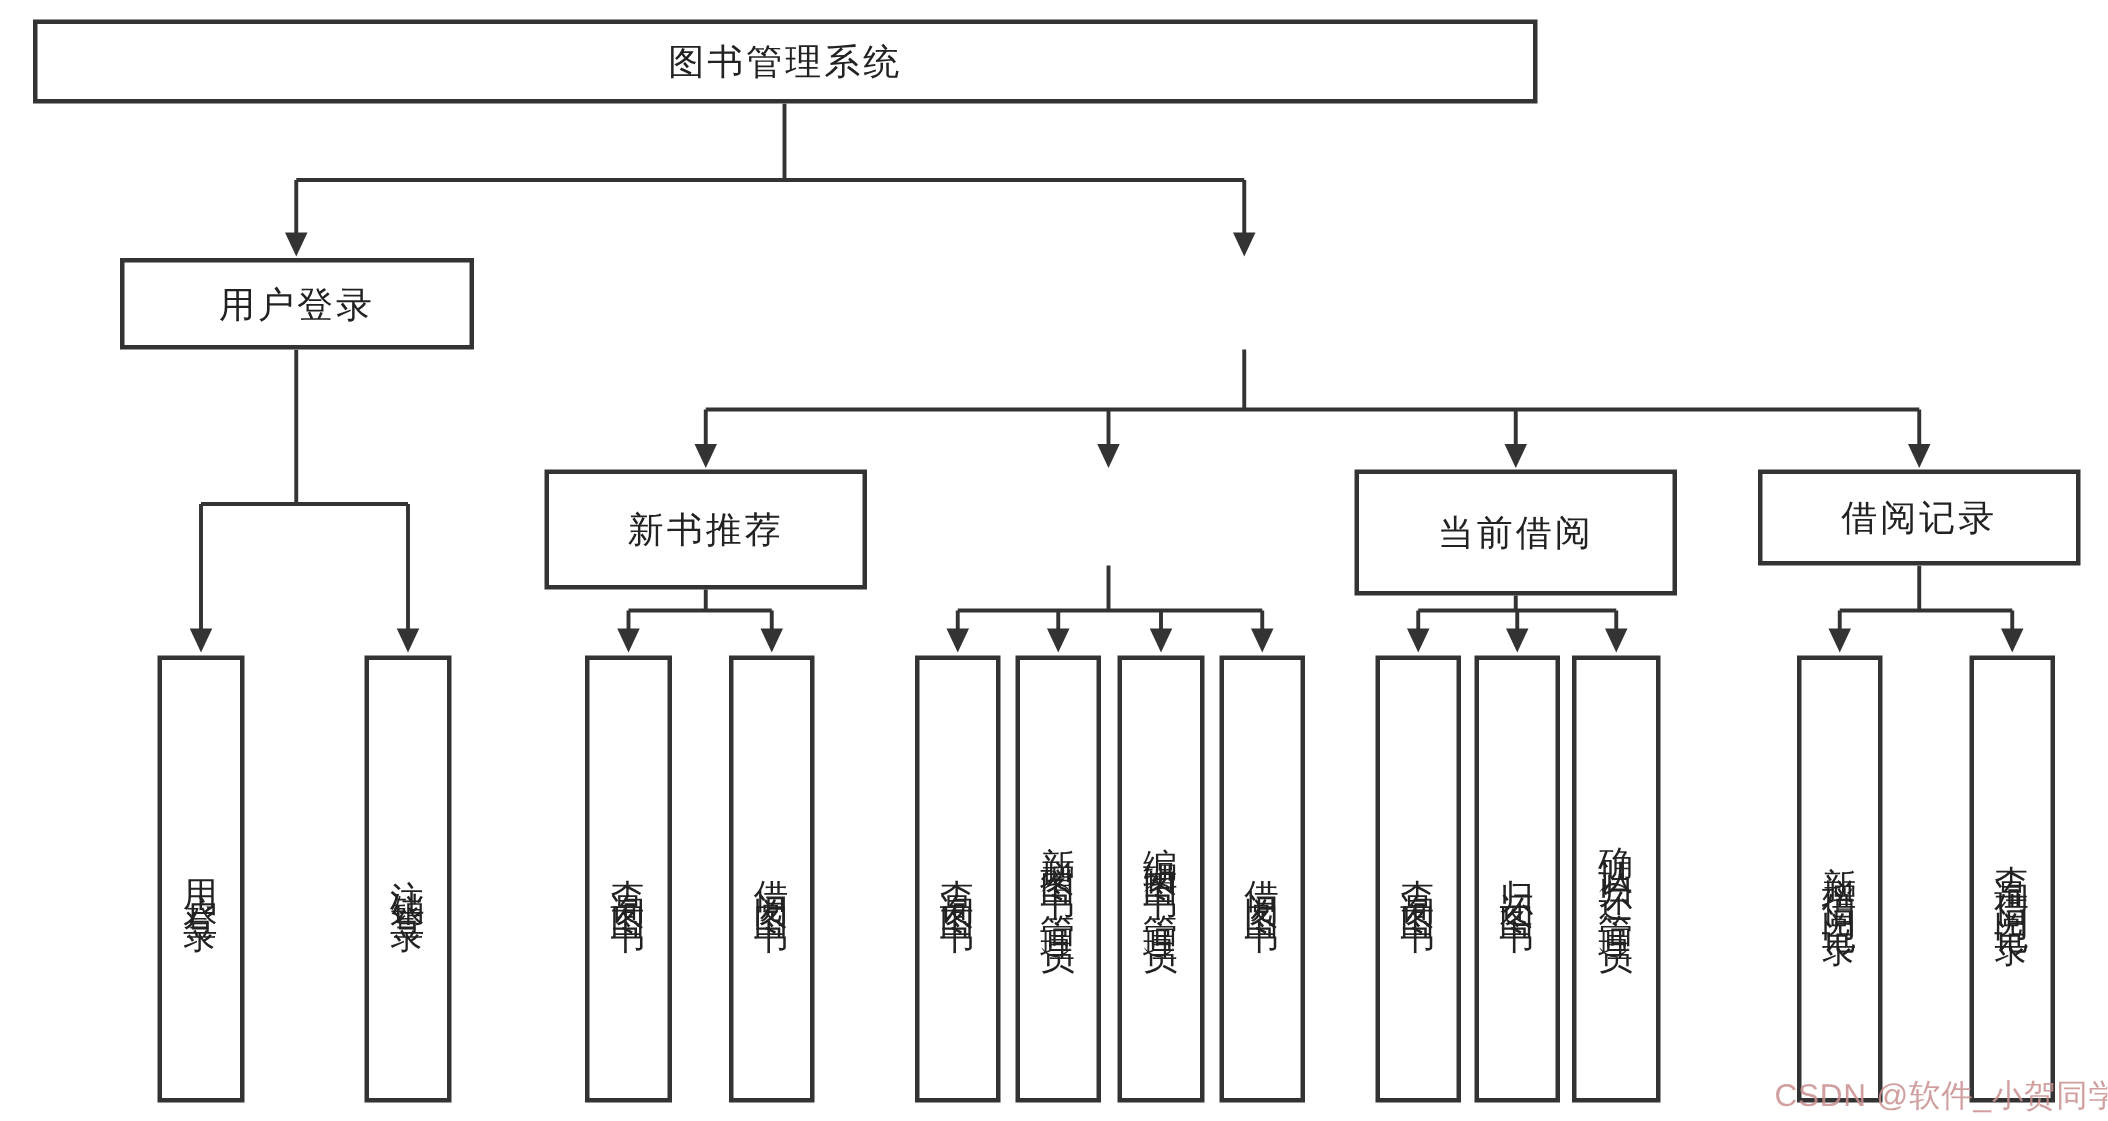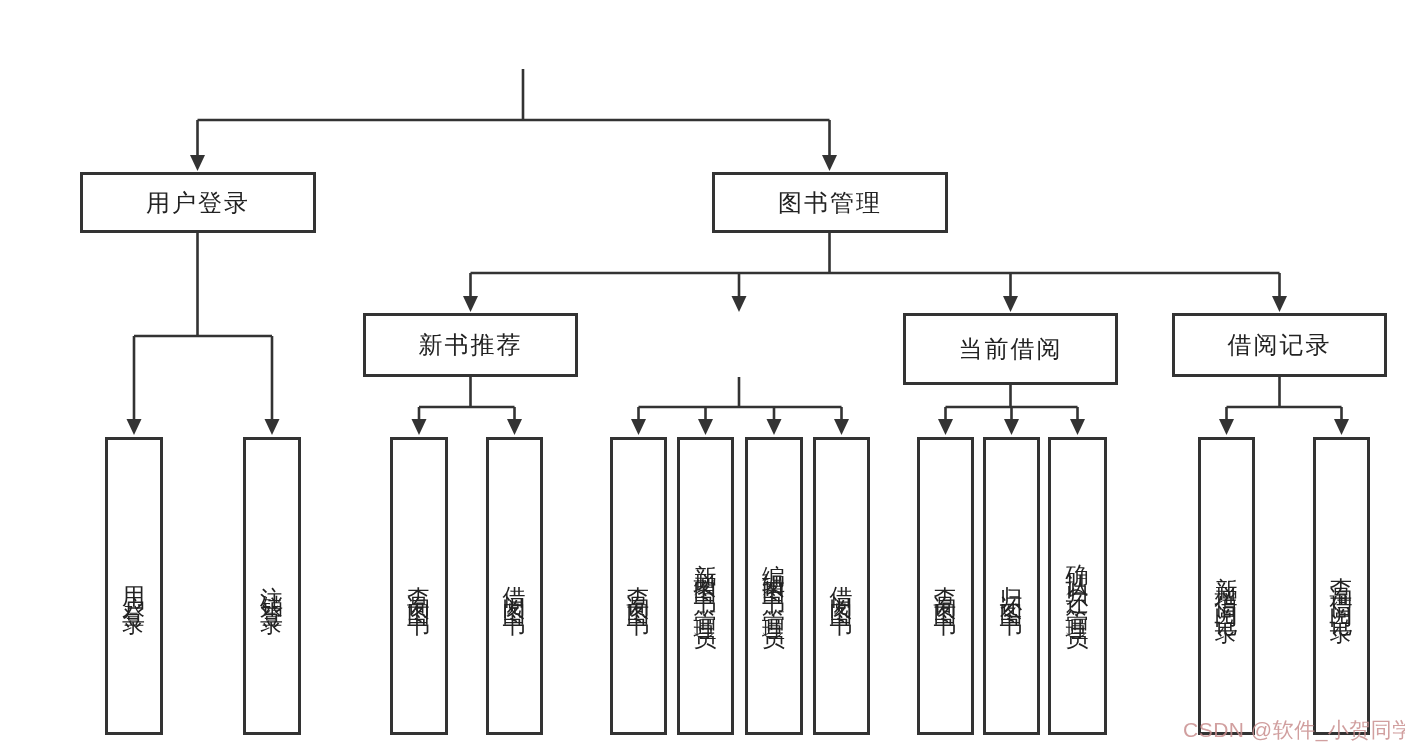--- a/index.html
+++ b/index.html
@@ -84,32 +84,32 @@
       M698 419 h15 L705.5 435 Z
       M766.5 419 h15 L774 435 Z
       M834 419 h15 L841.5 435 Z
       M938 419 h15 L945.5 435 Z
       M1004 419 h15 L1011.5 435 Z
       M1070 419 h15 L1077.5 435 Z
       M1219 419 h15 L1226.5 435 Z
       M1334 419 h15 L1341.5 435 Z"></path>
   </svg>
 
+  <div class="node h" style="left:22px;top:13px;width:1003px;height:56px">
+    <span class="label">图书管理系统</span>
+  </div>
 
   <div class="node h" style="left:80px;top:172px;width:236px;height:61px">
     <span class="label">用户登录</span>
   </div>
-  <div class="node h" style="left:712px;top:172px;width:236px;height:61px">
-    <span class="label">图书管理</span>
-  </div>
 
-  <div class="node h" style="left:363px;top:313px;width:215px;height:64px">
+  <div class="node h" style="left:363px;top:313px;width:215px;height:80px">
     <span class="label">新书推荐</span>
   </div>
-  <div class="node h" style="left:903px;top:313px;width:215px;height:72px">
+  <div class="node h" style="left:903px;top:313px;width:215px;height:84px">
     <span class="label">当前借阅</span>
   </div>
   <div class="node h" style="left:1172px;top:313px;width:215px;height:64px">
     <span class="label">借阅记录</span>
   </div>
 
   <div class="node v" style="left:105px;top:437px;width:58px;height:298px">
     <span class="label">用户登录</span>
   </div>
   <div class="node v" style="left:243px;top:437px;width:58px;height:298px">

